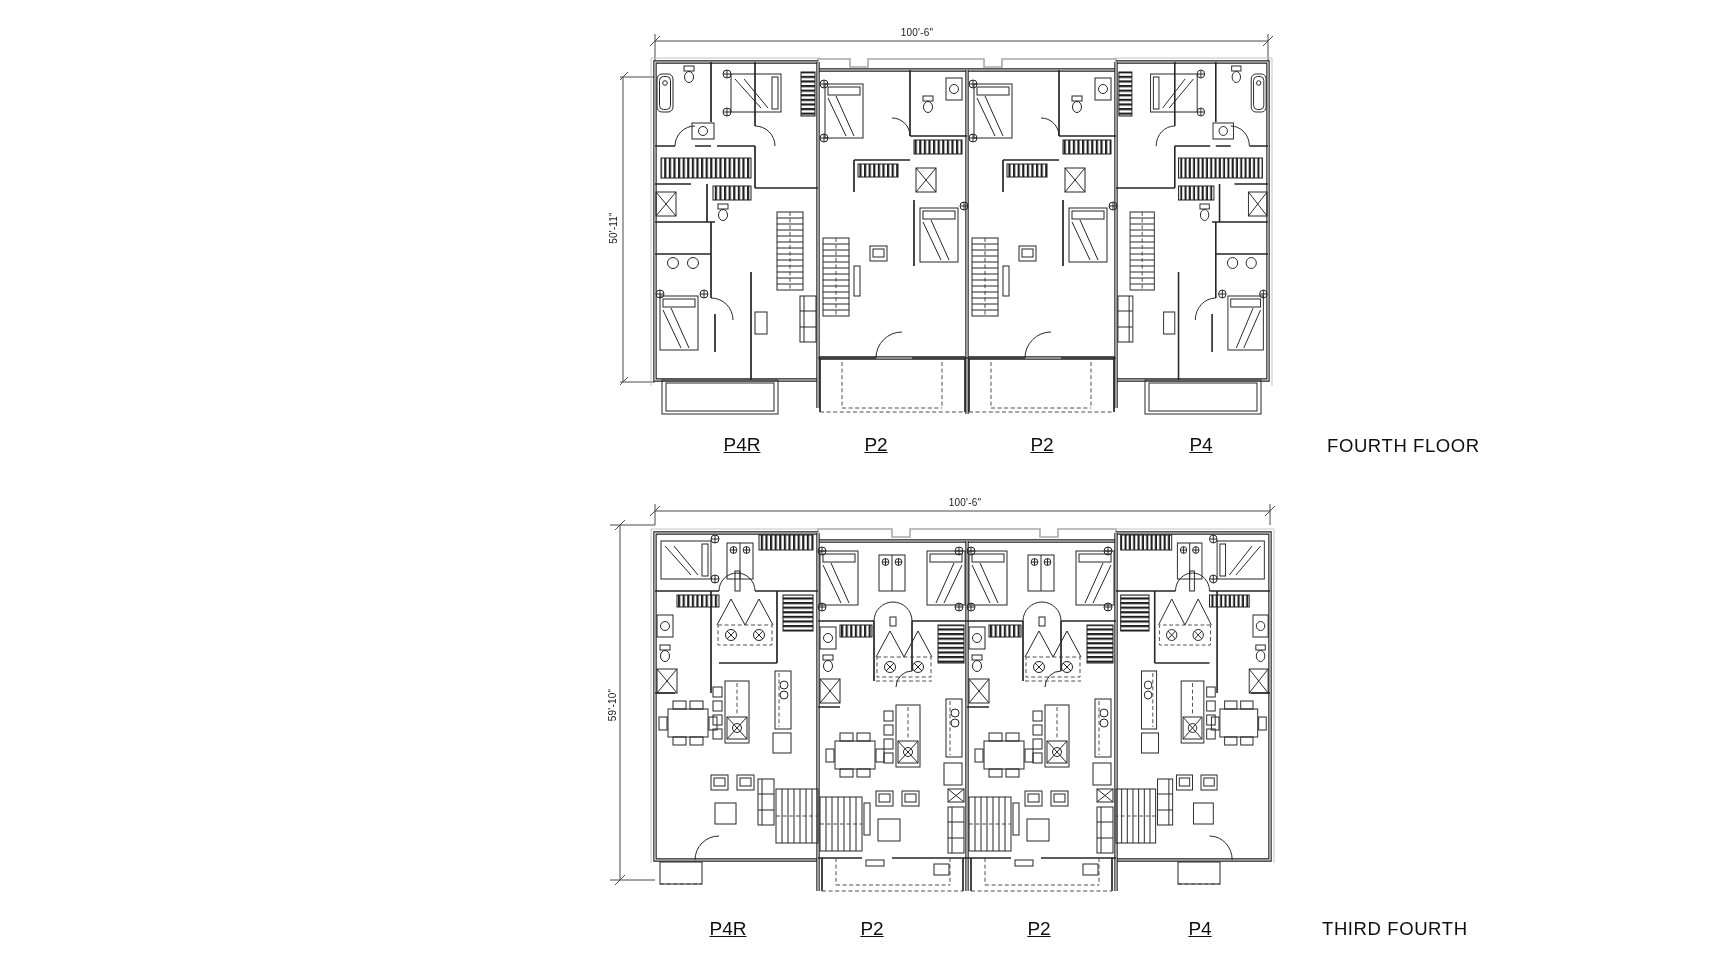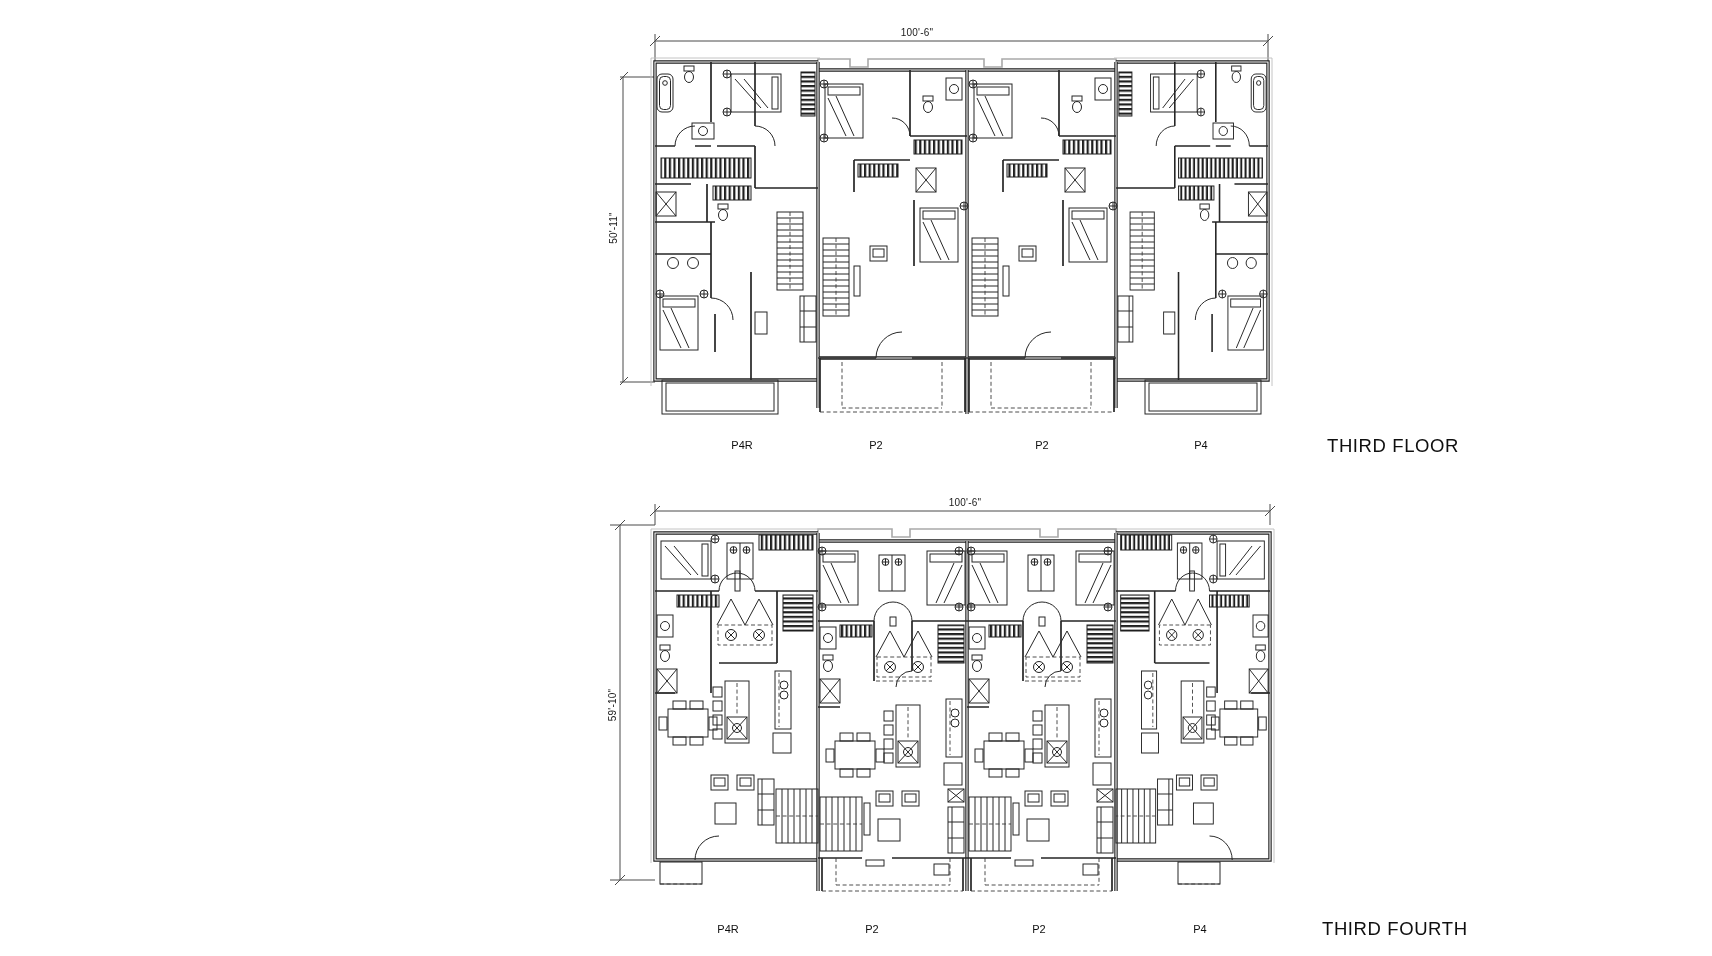--- a/index.html
+++ b/index.html
@@ -2,22 +2,22 @@
 <html><head>
 <meta charset="utf-8">
 <style>
   html,body{margin:0;padding:0;background:#fff;}
   .sheet{position:relative;width:1712px;height:956px;background:#ffffff;overflow:hidden;
          font-family:"Liberation Sans", sans-serif;color:#111;}
   .plan-svg{position:absolute;}
   .dim{position:absolute;font-size:10px;letter-spacing:.2px;color:#1a1a1a;white-space:nowrap;
        transform:translate(-50%,-50%);}
   .dim-v{transform:translate(-50%,-50%) rotate(-90deg);}
-  .unit-label{position:absolute;font-size:11px;color:#0f0f0f;white-space:nowrap;
-              transform:translate(-50%,-50%);}
+  .unit-label{position:absolute;font-size:19px;color:#0f0f0f;white-space:nowrap;
+              transform:translate(-50%,-50%);text-decoration:underline;}
   .floor-title{position:absolute;font-size:18.5px;letter-spacing:.6px;color:#0f0f0f;
                white-space:nowrap;transform:translate(0,-50%);}
   
   .w{stroke:#1f1f1f;stroke-width:3.4;fill:none;}
   .wc{stroke:#ffffff;stroke-width:1.1;fill:none;}
   .iw{stroke:#262626;stroke-width:1.7;fill:none;}
   .t{stroke:#262626;stroke-width:1;fill:none;}
   .d{stroke:#3a3a3a;stroke-width:.9;stroke-dasharray:4 2.6;fill:none;}
   .g{stroke:#a9a9a9;stroke-width:1.6;fill:none;}
   .g2{stroke:#bdbdbd;stroke-width:.9;fill:none;}
@@ -272,21 +272,21 @@
     <use href="#umid4" x="347" y="42"></use>
     <use href="#uend4" transform="translate(648,34) scale(-0.932,1)"></use>
   </svg>
 
   <div class="dim" style="left:917px;top:32px">100'-6"</div>
   <div class="dim dim-v" style="left:613px;top:228px">50'-11"</div>
   <div class="unit-label" style="left:742px;top:445px">P4R</div>
   <div class="unit-label" style="left:876px;top:445px">P2</div>
   <div class="unit-label" style="left:1042px;top:445px">P2</div>
   <div class="unit-label" style="left:1201px;top:445px">P4</div>
-  <div class="floor-title" style="left:1327px;top:446px">THIRD FLOOR</div>
+  <div class="floor-title" style="left:1327px;top:446px">FOURTH FLOOR</div>
 
   <svg class="plan-svg" style="left:610px;top:495px" width="680" height="415" viewBox="0 0 680 415">
 
     <g>
       <path class="dl" d="M45,16H660M45,9V30M660,9V30"></path>
       <path class="dl" d="M40,21L50,11M655,21L665,11"></path>
     </g>
     <g>
       <path class="dl" d="M10,30V385M0,30H45M0,385H45"></path>
       <path class="dl" d="M5,35L15,25M5,390L15,380"></path>

